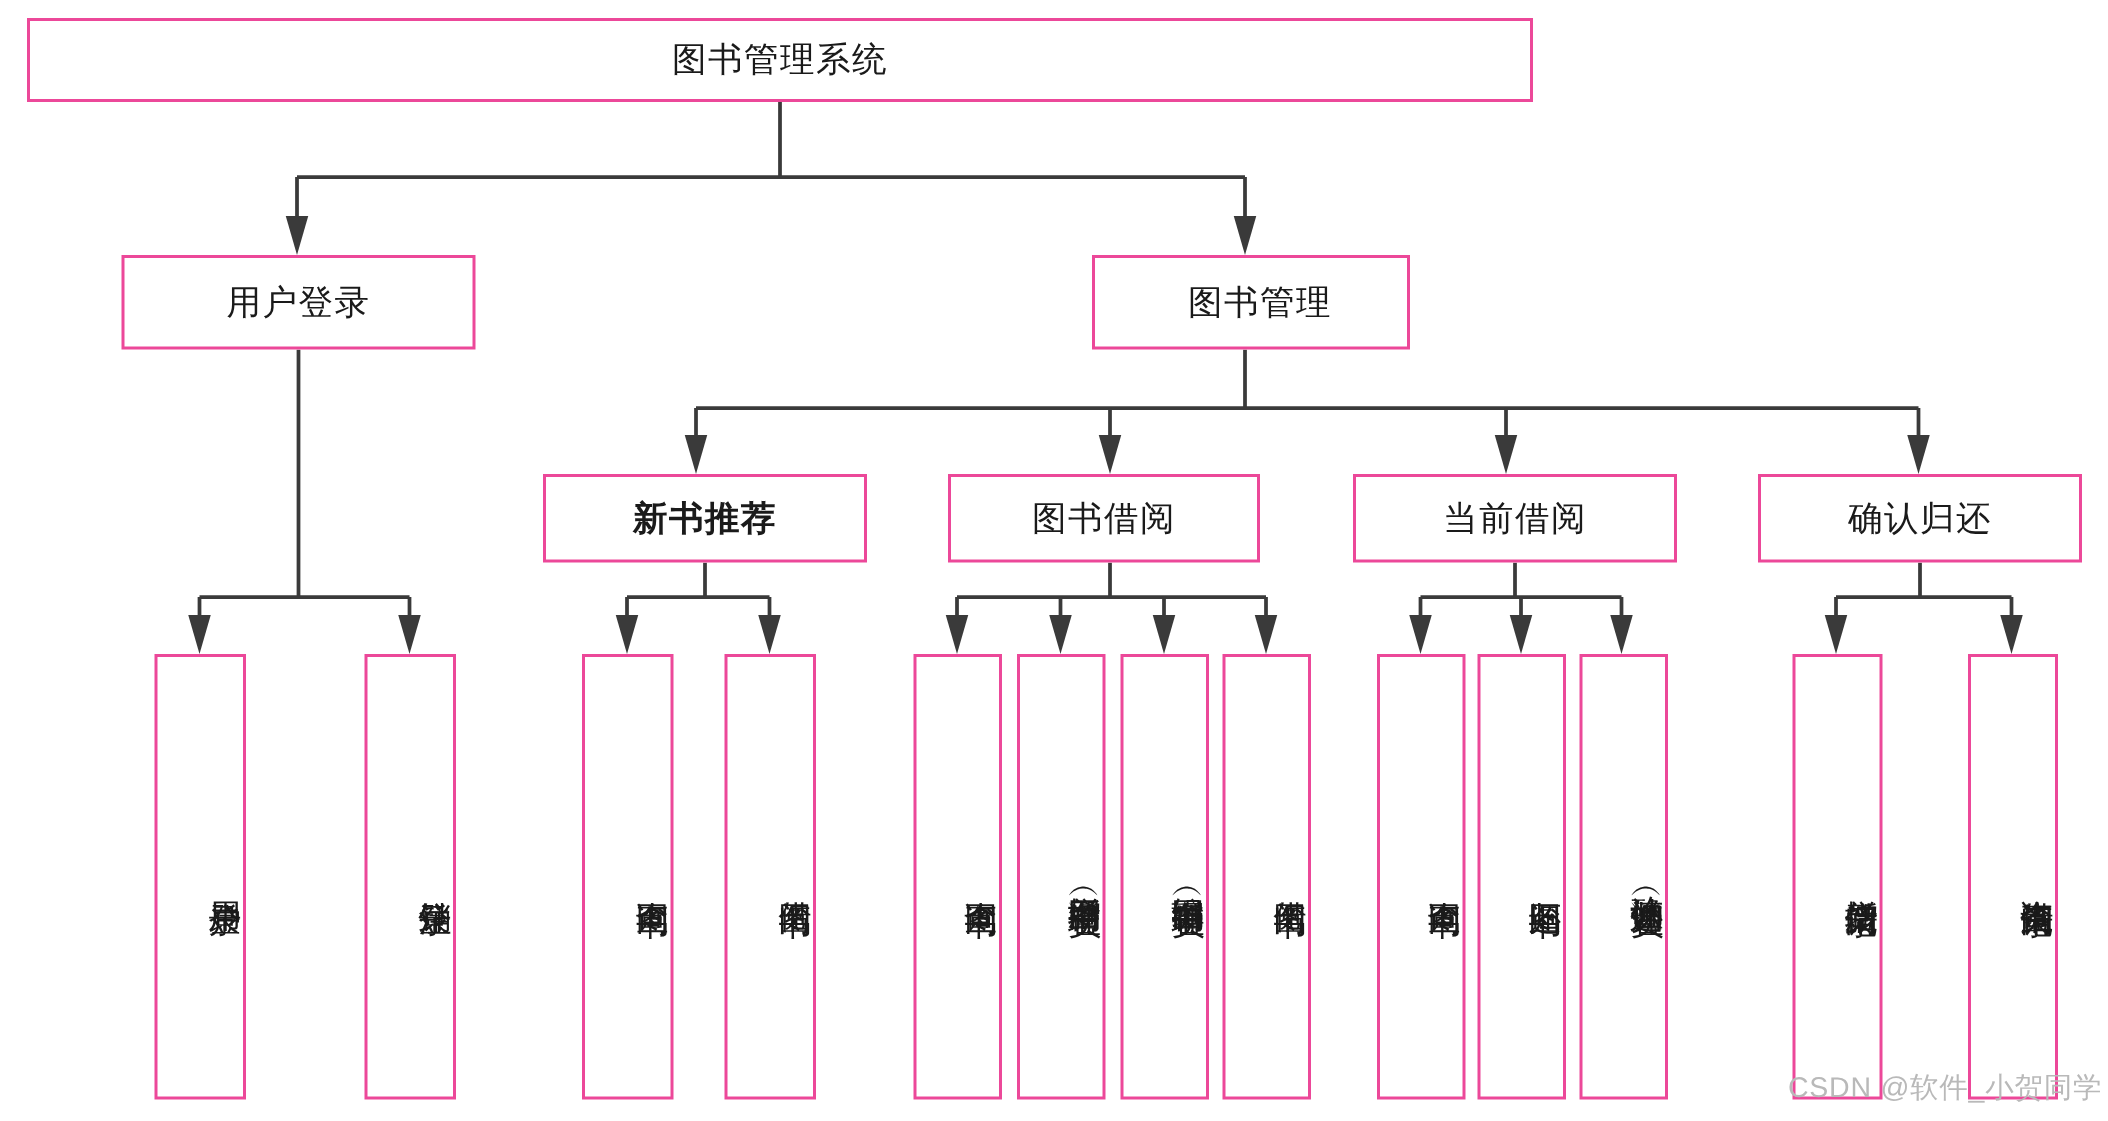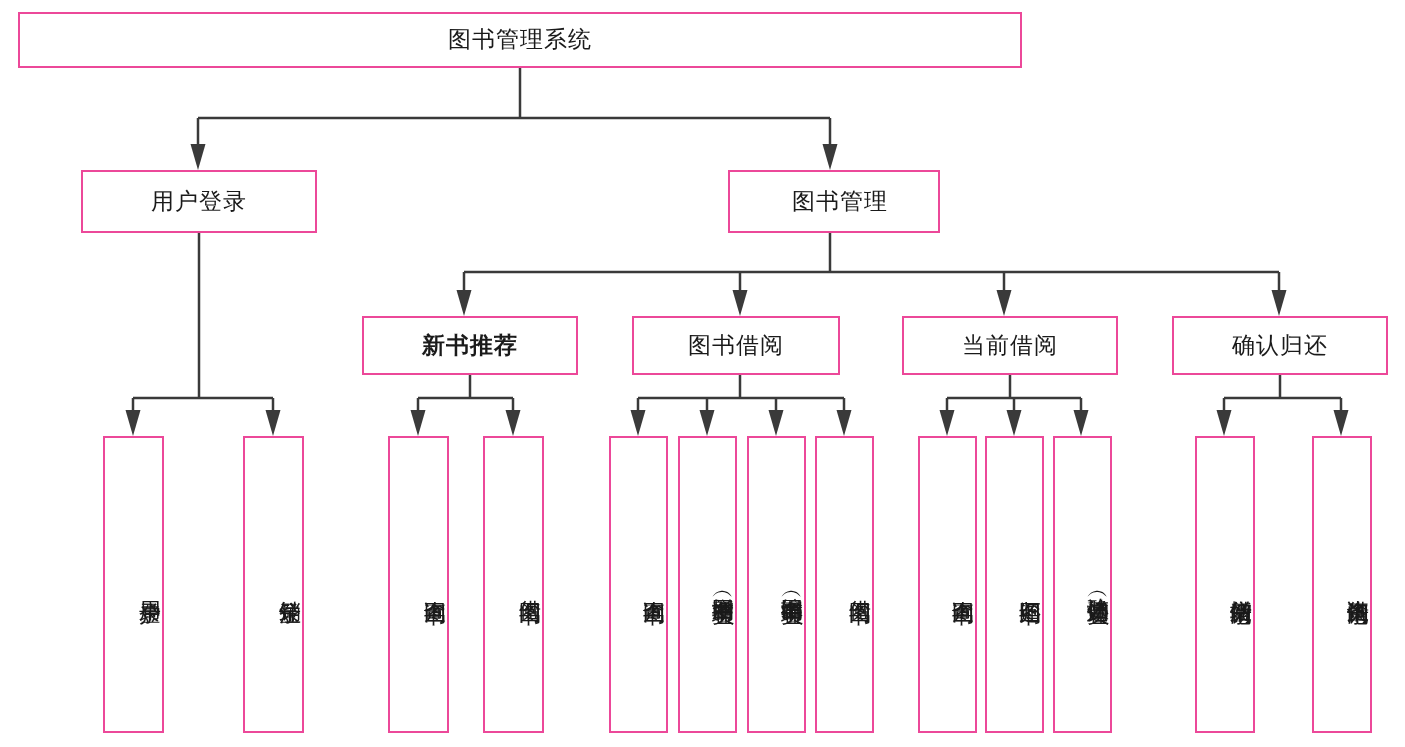--- a/index.html
+++ b/index.html
@@ -250,13 +250,14 @@
         <span class="vtext">确认归还（管理员）</span>
       </div>
       <div class="node v" style="left: 1195px; top: 436px; width: 60px; height: 297px;">
         <span class="vtext">新增借阅记录</span>
       </div>
       <div class="node v" style="left: 1312px; top: 436px; width: 60px; height: 297px;">
         <span class="vtext">查询借阅记录</span>
       </div>
     </div>
 
+  <div class="watermark">CSDN @软件_小贺同学</div>
 </div>
 
 </body></html>

